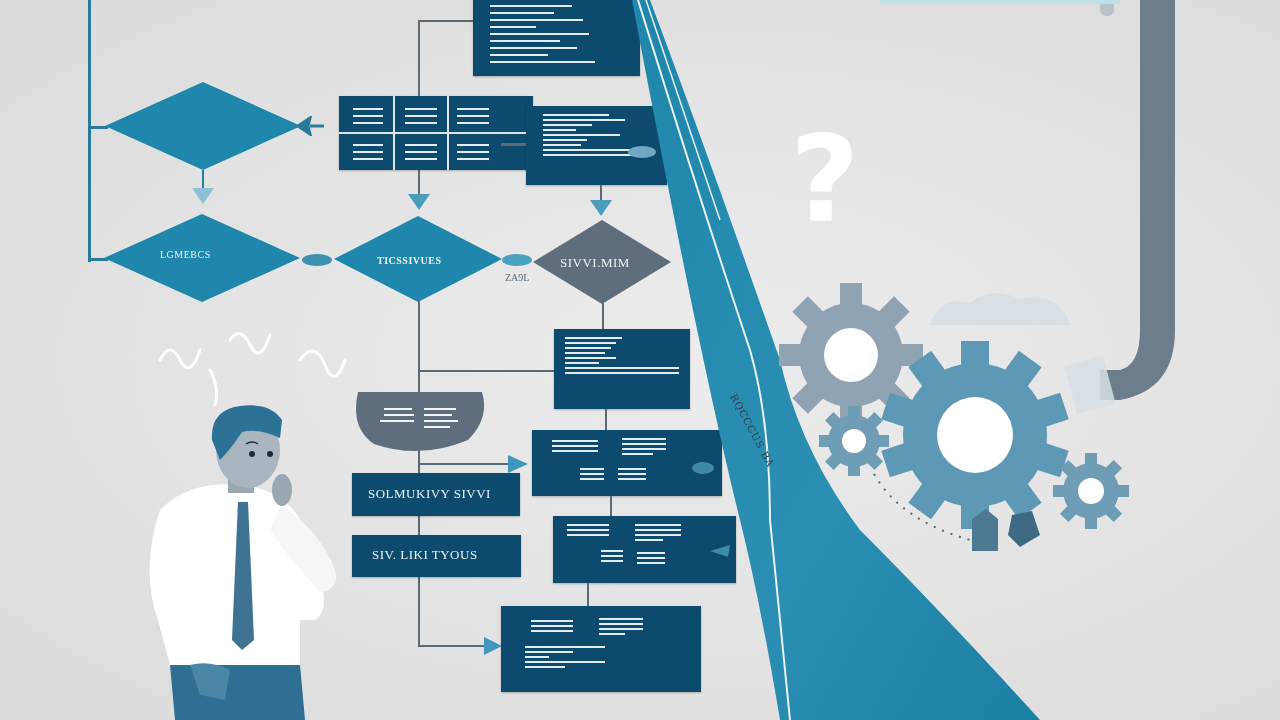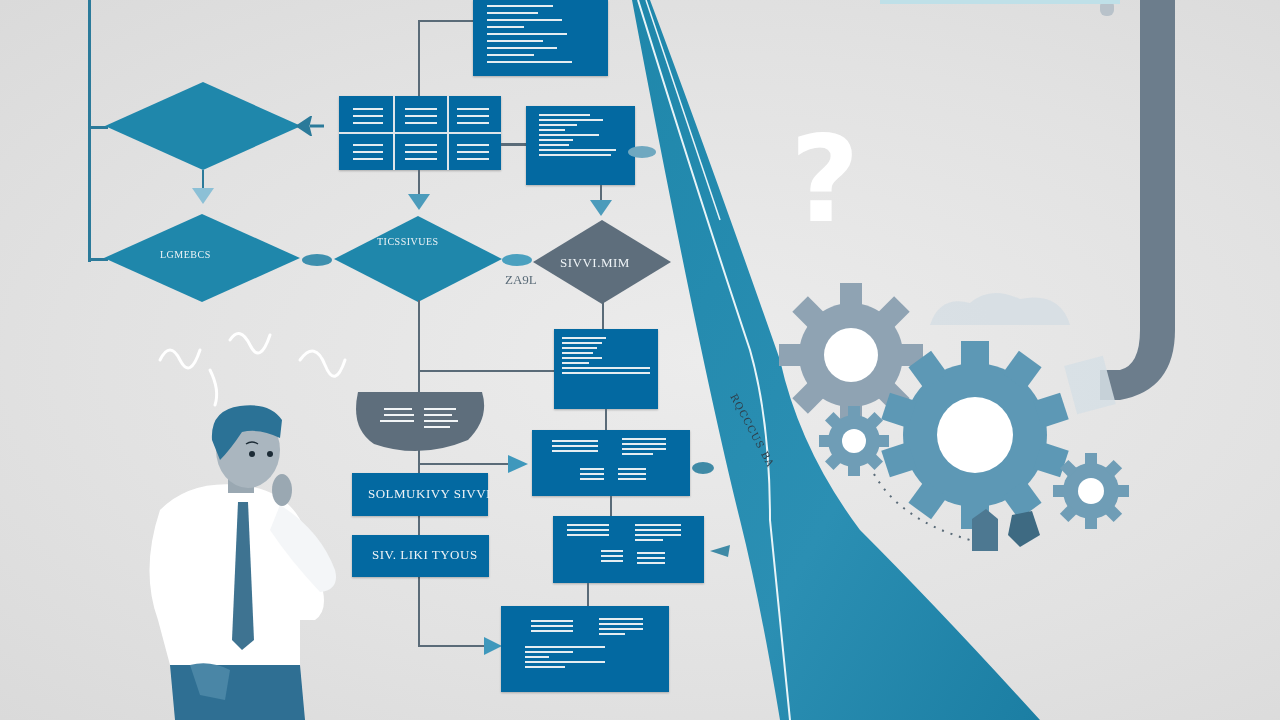--- a/index.html
+++ b/index.html
@@ -1,20 +1,20 @@
 <!DOCTYPE html>
 <html><head>
 <meta charset="utf-8">
 <style>
   html,body{margin:0;padding:0;}
   body{width:1280px;height:720px;overflow:hidden;position:relative;
     background:radial-gradient(ellipse at 55% 50%, #ececec 0%, #e2e2e2 60%, #dadada 100%);
     font-family:"Liberation Sans", sans-serif;}
   .abs{position:absolute;}
-  .box{position:absolute;background:#0369a1;box-shadow:0 1px 2px rgba(0,0,0,.25);}
+  .box{position:absolute;background:#0c4a6e;box-shadow:0 1px 2px rgba(0,0,0,.25);padding-left:32px;}
   .lines{position:absolute;left:12%;top:12%;right:12%;}
   .ln{height:2px;background:#f1f4f6;margin:0 0 5px 0;opacity:.95;}
   .lbl{position:absolute;color:#eef3f6;font-family:"Liberation Serif", serif;font-size:10px;letter-spacing:.5px;white-space:nowrap;}
   .line{position:absolute;background:#5a6b78;}
   .tline{position:absolute;background:#2b7a9a;}
   svg{position:absolute;}
 </style>
 </head>
 <body>
 
@@ -38,22 +38,22 @@
 </svg>
 <div class="lbl" style="left:160px;top:249px;">LGMEBCS</div>
 
 <svg style="left:300px;top:252px;" width="34" height="16">
   <ellipse cx="17" cy="8" rx="15" ry="6" fill="#3d8fae"></ellipse>
 </svg>
 
 <svg style="left:334px;top:216px;" width="168" height="86">
   <polygon points="84,0 168,43 84,86 0,43" fill="#1f87ab"></polygon>
 </svg>
-<div class="lbl" style="left:377px;top:236px;">TICSSIVUES</div>
-<div class="abs" style="left:505px;top:272px;font-size:13px;color:#5a6b78;font-family:'Liberation Serif',serif;">ZA9L</div>
+<div class="lbl" style="left:377px;top:255px;font-weight:bold;">TICSSIVUES</div>
+<div class="abs" style="left:505px;top:272px;font-size:10px;color:#5a6b78;font-family:'Liberation Serif',serif;">ZA9L</div>
 <svg style="left:500px;top:252px;" width="34" height="16">
   <ellipse cx="17" cy="8" rx="15" ry="6" fill="#4aa0bf"></ellipse>
 </svg>
 
 <svg style="left:533px;top:220px;" width="138" height="84">
   <polygon points="69,0 138,42 69,84 0,42" fill="#5e6e7c"></polygon>
 </svg>
 <div class="lbl" style="left:560px;top:255px;font-size:13px;">SIVVI.MIM</div>
 
 <div class="line" style="left:418px;top:20px;width:56px;height:2px;"></div>

